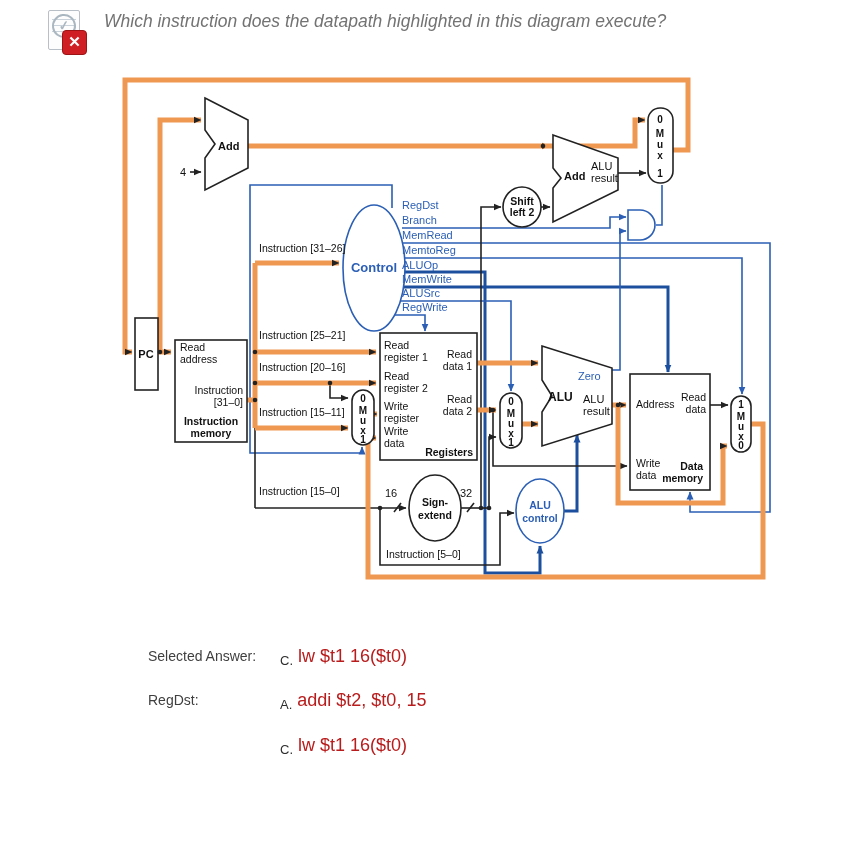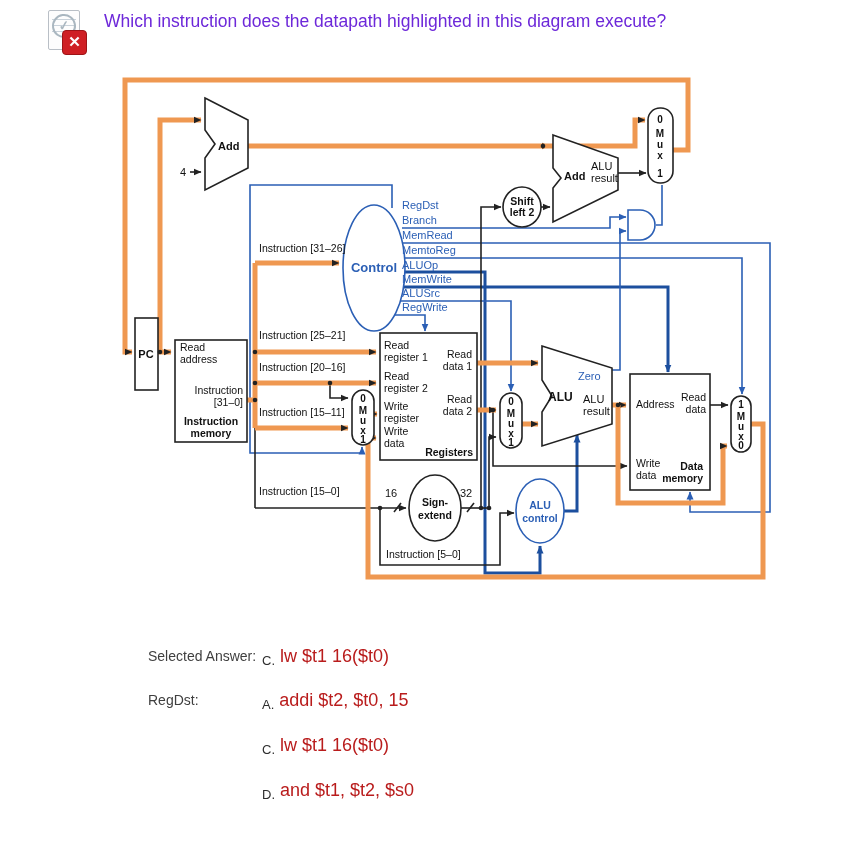--- a/index.html
+++ b/index.html
@@ -4,21 +4,21 @@
 <style>
   html,body{margin:0;padding:0;background:#fff;}
   #page{position:relative;width:859px;height:851px;background:#fff;font-family:"Liberation Sans",sans-serif;overflow:hidden;}
 
   
   #qicon{position:absolute;left:48px;top:10px;width:44px;height:46px;}
   #qicon .doc{position:absolute;left:0;top:0;width:30px;height:38px;background:#fdfdfd;border:1px solid #b9bfc6;border-radius:2px;}
   #qicon .doc .ln{position:absolute;left:3px;right:3px;height:1px;background:#c9d2da;}
   #qicon .circ{position:absolute;left:3px;top:3px;width:20px;height:20px;border:2px solid #aab7c0;border-radius:50%;color:#aab7c0;font-size:13px;font-weight:bold;text-align:center;line-height:19px;transform:rotate(-8deg);}
   #qicon .badge{position:absolute;left:14px;top:20px;width:23px;height:23px;background:#cf1f24;border:1px solid #9d1417;border-radius:4px;color:#fff;font-weight:bold;font-size:15px;text-align:center;line-height:22px;}
-  #qtitle{position:absolute;left:104px;top:11px;width:720px;font-size:17.5px;color:#6d28d9;}
+  #qtitle{position:absolute;left:104px;top:11px;width:720px;font-size:17.5px;color:#737373;font-style:italic;}
 
   
   #diag{position:absolute;left:95px;top:60px;}
   .wO{stroke:#EF9851;stroke-width:5;fill:none;}
   .wK{stroke:#222;stroke-width:1.6;fill:none;}
   .wB{stroke:#2B5FB5;stroke-width:1.6;fill:none;}
   .wN{stroke:#1C4F9E;stroke-width:3;fill:none;}
   .bx{fill:#fff;stroke:#222;stroke-width:1.6;}
   .bxB{fill:#fff;stroke:#2B5FB5;stroke-width:1.6;}
   .t10{font:10.5px "Liberation Sans",sans-serif;fill:#111;}
@@ -28,21 +28,21 @@
   .t12b{font:bold 12px "Liberation Sans",sans-serif;fill:#111;}
   .tmux{font:bold 10px "Liberation Sans",sans-serif;fill:#111;}
   .tsig{font:11px "Liberation Sans",sans-serif;fill:#2B5FB5;}
   .tzero{font:11px "Liberation Sans",sans-serif;fill:#2B5FB5;}
   .tctl{font:bold 13px "Liberation Sans",sans-serif;fill:#2B5FB5;}
   .tctlb{font:bold 10.5px "Liberation Sans",sans-serif;fill:#2B5FB5;}
   .mid{text-anchor:middle;} .end{text-anchor:end;}
 
   
   #answers{position:absolute;left:148px;top:644px;width:640px;}
-  .ans-row{display:flex;align-items:flex-start;margin-bottom:18px;}
+  .ans-row{display:flex;align-items:flex-start;margin-bottom:18px;gap:18px;}
   .ans-label{width:114px;flex:0 0 114px;font-size:14px;color:#3f3f3f;padding-top:4px;}
   .opt{margin-bottom:19px;line-height:24px;white-space:nowrap;}
   .letter{font-size:13px;color:#2e2e2e;position:relative;top:3px;margin-right:5px;}
   .opt-text{font-size:18px;color:#b91c1c;}
 </style>
 </head>
 <body>
 
 <div id="page">
 
@@ -277,20 +277,17 @@
     </div>
     <div class="ans-row">
       <div class="ans-label">RegDst:</div>
       <div>
         <div class="opt">
           <span class="letter">A.</span><span class="opt-text">addi $t2, $t0, 15</span>
         </div>
         <div class="opt">
           <span class="letter">C.</span><span class="opt-text">lw $t1 16($t0)</span>
         </div>
-        <div class="opt">
-          <span class="letter">D.</span><span class="opt-text">and $t1, $t2, $s0</span>
-        </div>
       </div>
     </div>
   </div>
 
 </div>
 
 </body></html>

